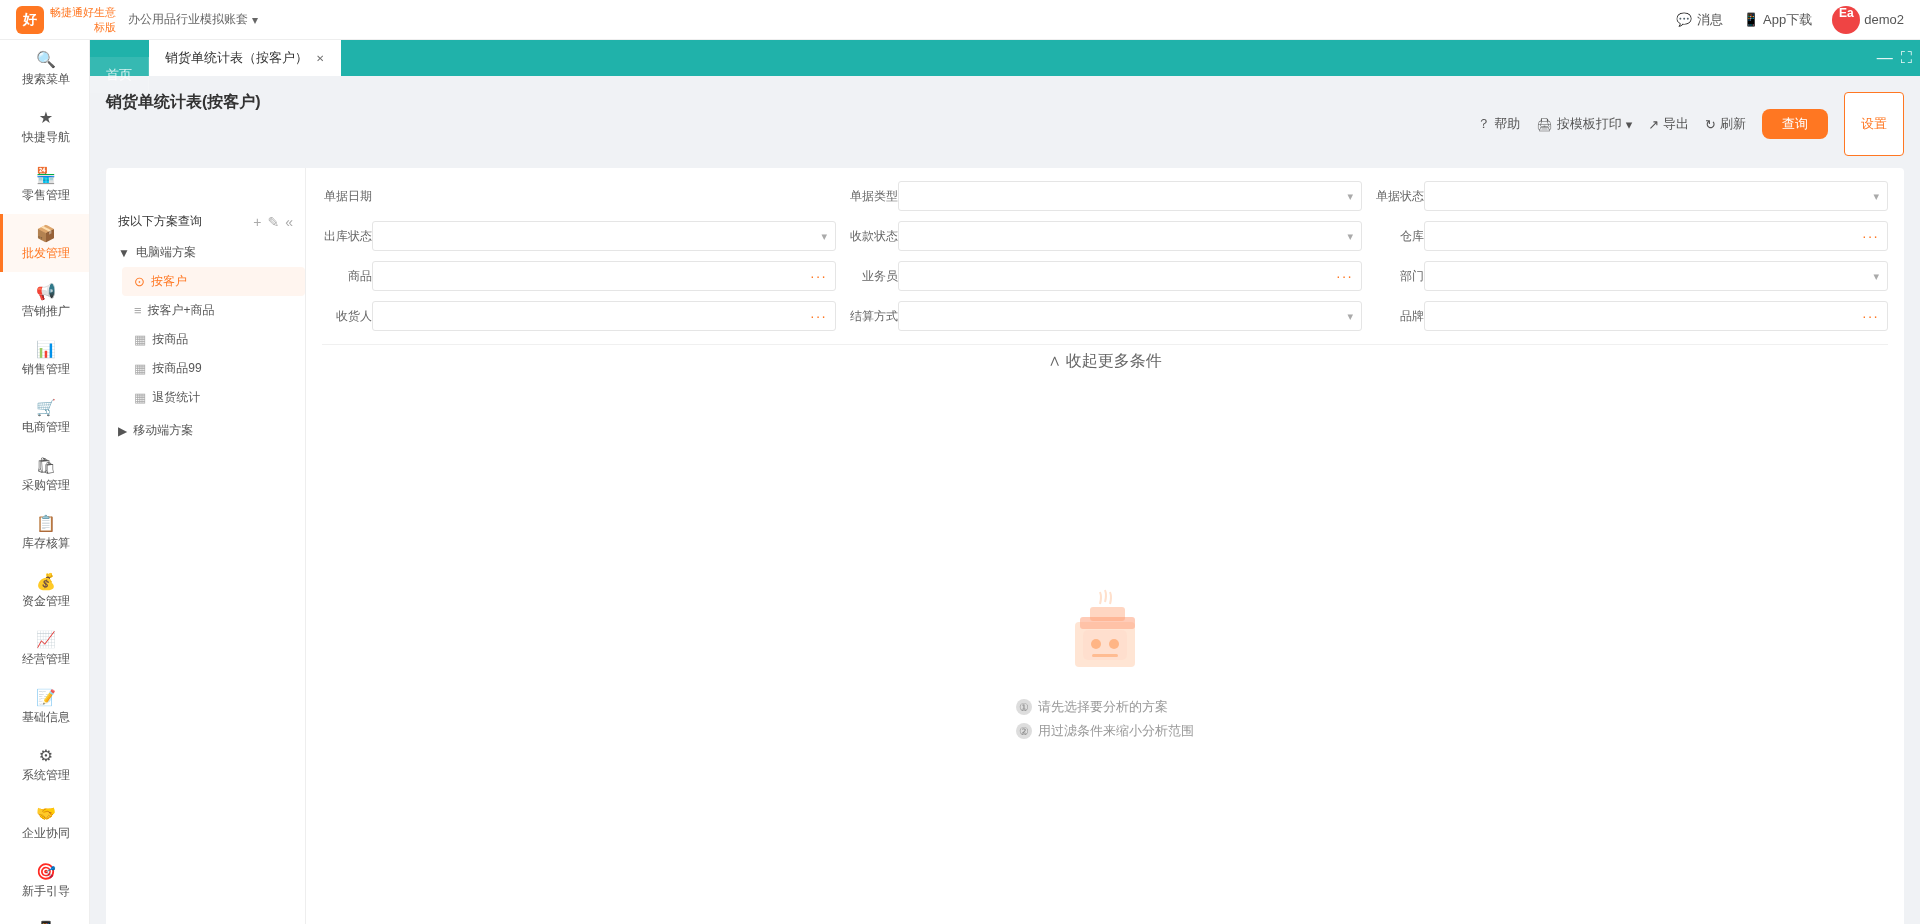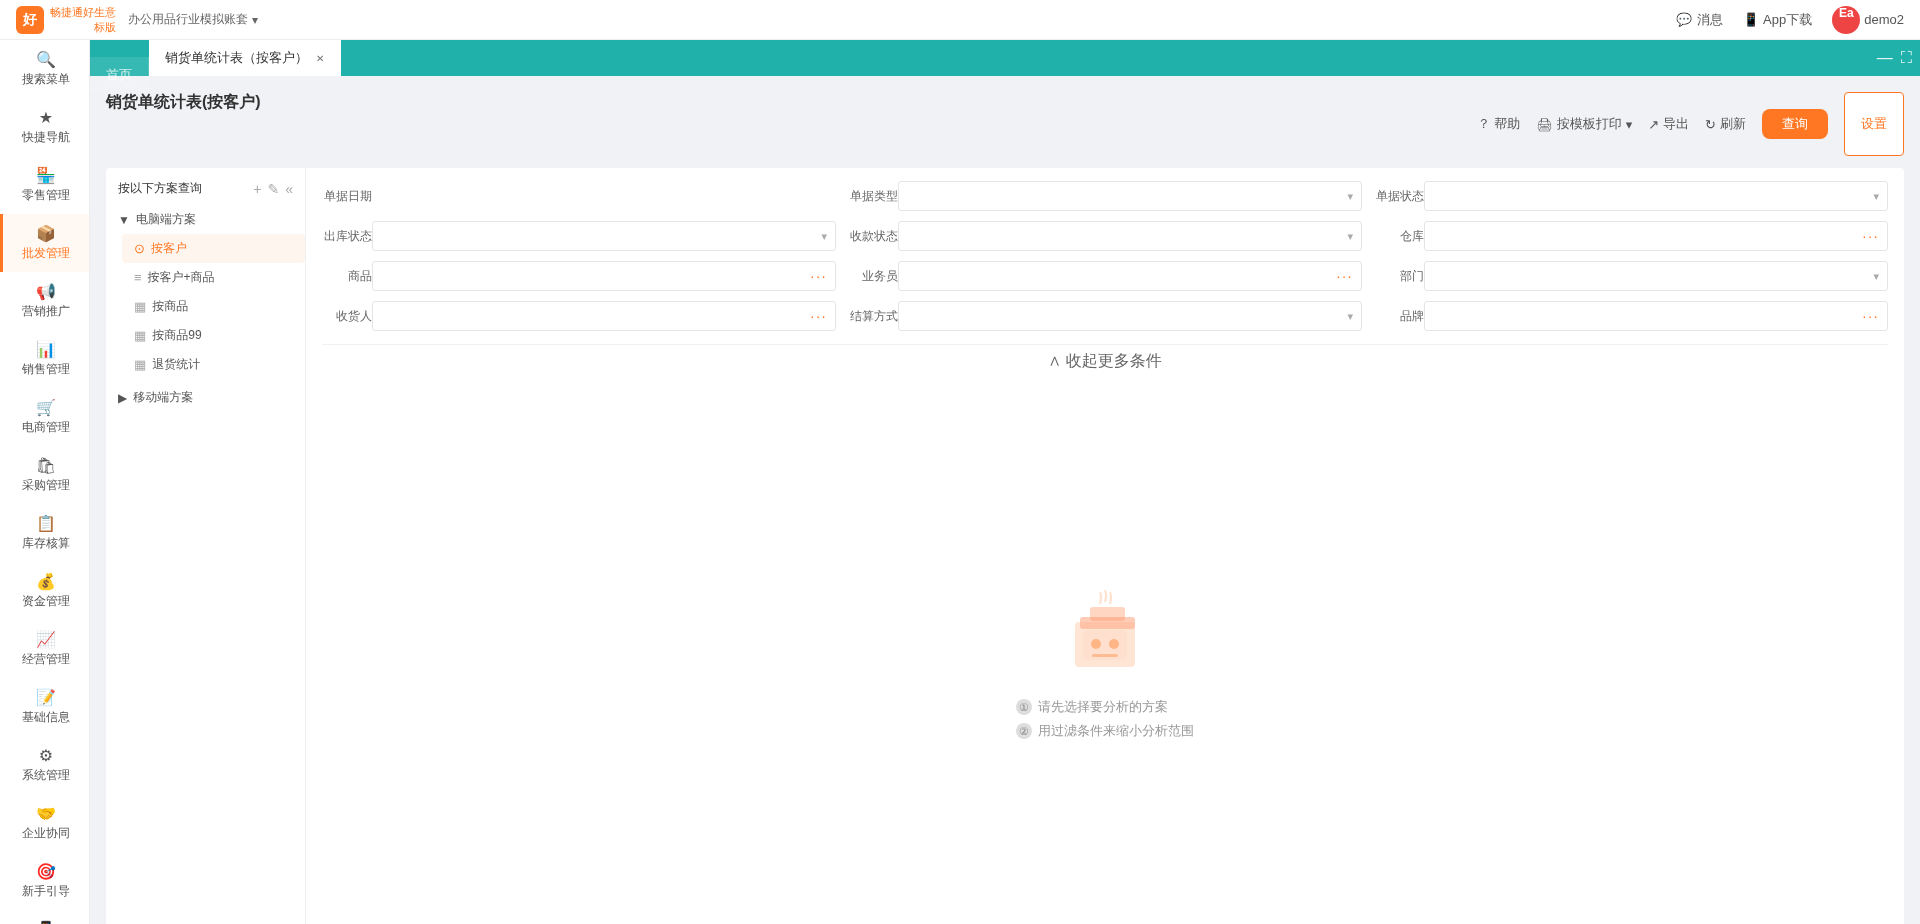--- a/index.html
+++ b/index.html
@@ -141,20 +141,21 @@
       padding: 12px 0;
       flex-shrink: 0;
     }
     .scheme-header {
       display: flex;
       align-items: center;
       justify-content: space-between;
       padding: 0 12px 8px;
       font-size: 12px;
       color: #666;
+      margin-top: 33px;
     }
     .scheme-header-title { font-weight: 500; color: #333; }
     .scheme-header-icons { display: flex; gap: 6px; }
     .scheme-icon { color: #aaa; cursor: pointer; font-size: 14px; }
     .scheme-group { margin-bottom: 4px; }
     .scheme-group-title {
       display: flex; align-items: center; gap: 6px;
       padding: 6px 12px;
       color: #555; font-size: 12px; cursor: pointer;
     }

